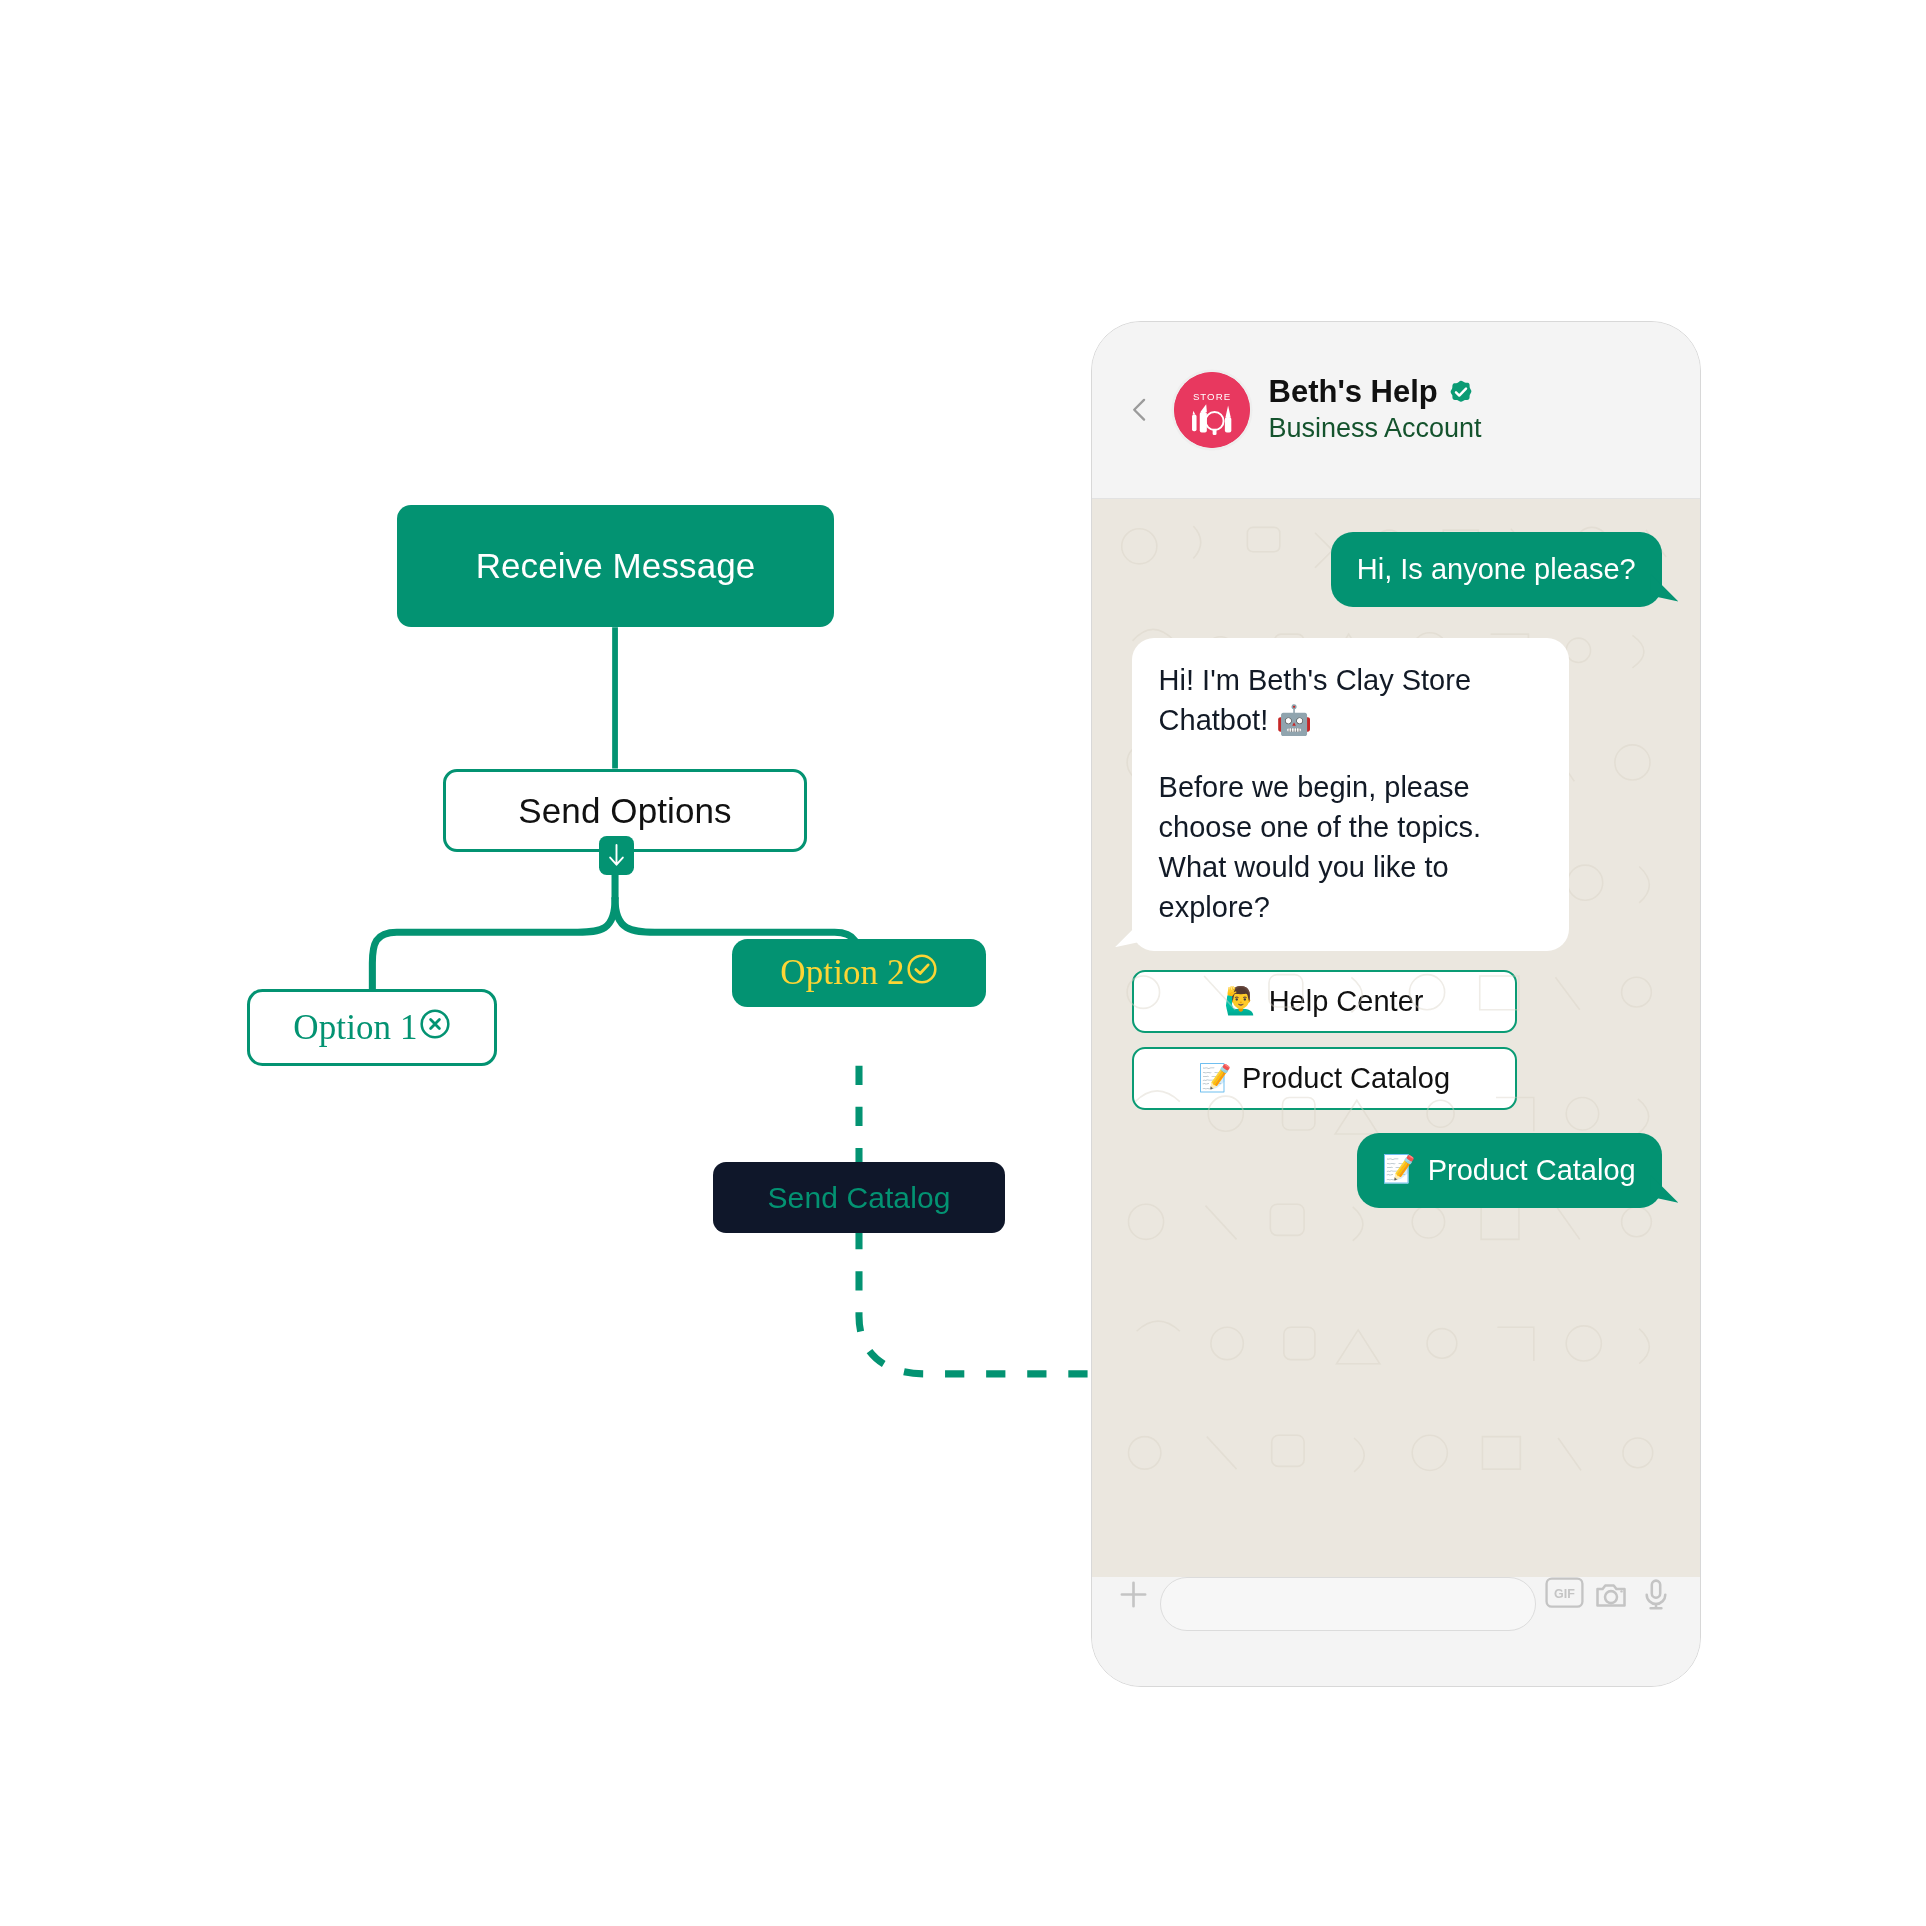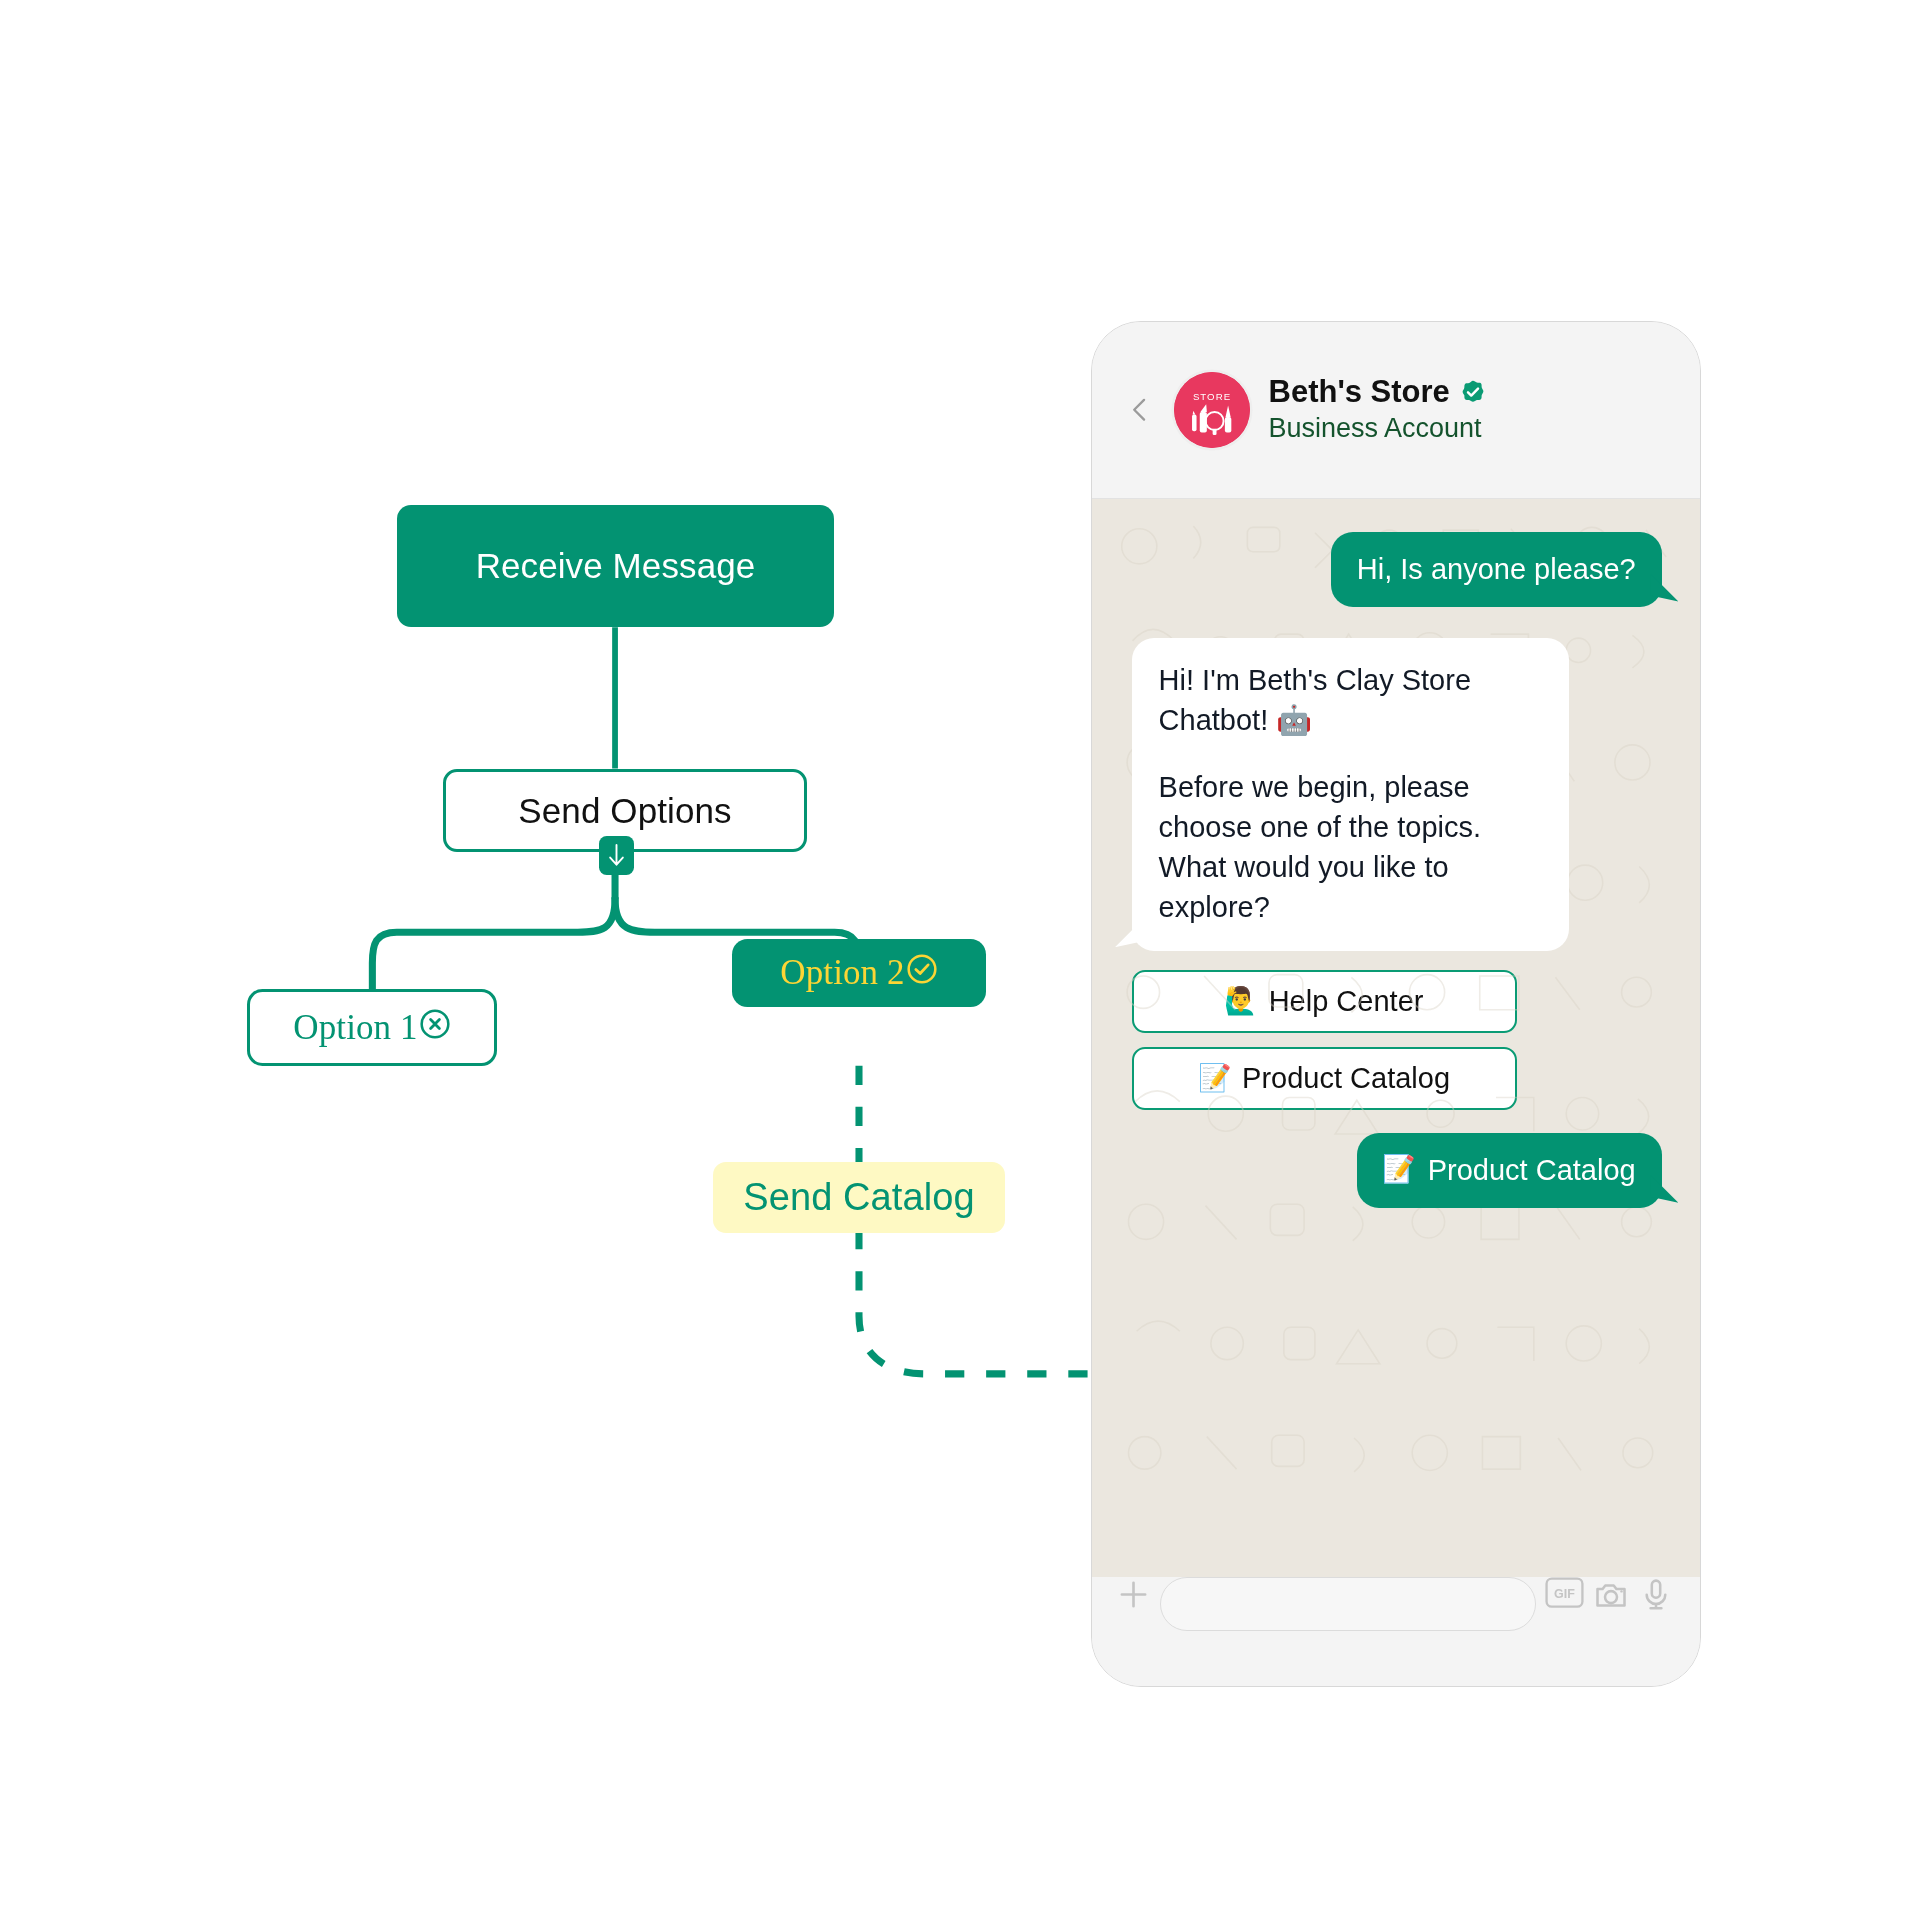--- a/index.html
+++ b/index.html
@@ -23,21 +23,21 @@
   .node-outline{background:#ffffff;border:3.2px solid #039372;color:#111111;}
 
   #node-receive{left:397px;top:505px;width:437px;height:122px;}
   #node-send-options{left:443px;top:769px;width:364px;height:83px;color:#111;}
   #node-option1{left:247px;top:989px;width:250px;height:77px;border-radius:15.4px;}
   #node-option1 .lbl{color:#039372;}
   #node-option2{left:732px;top:939px;width:254px;height:68px;border-radius:15.4px;background:#039372;}
   #node-option2 .lbl{color:#FCD535;}
   #node-send-catalog{
     left:713px;top:1162px;width:292px;height:71px;border-radius:13px;
-    background:#fef9c3;color:#039372;font-size:38px;
+    background:#0f172a;color:#039372;font-size:30px;
   }
 
   .opt-inner{display:flex;align-items:flex-start;gap:1px;font-family:Liberation Serif, serif;}
   .opt-icon{width:32px;height:32px;display:block;}
 
   
   #badge-down{
     position:absolute;left:599px;top:836px;width:35px;height:39px;
     background:#039372;border-radius:7.7px;
     display:flex;align-items:center;justify-content:center;
@@ -208,21 +208,21 @@
             <circle cx="63" cy="76" r="14" fill="none" stroke="#ffffff" stroke-width="3"></circle>
             <rect x="60" y="88" width="6" height="10" rx="2"></rect>
             <rect x="79" y="70" width="10" height="24" rx="3"></rect>
             <path d="M80 70 L84 52 L88 70 Z"></path>
           </g>
         </svg>
       </span>
 
       <span id="header-text">
         <span id="header-title-row">
-          <span id="store-name">Beth's Store</span>
+          <span id="store-name">Beth's Help</span>
           <span id="verified-badge">
             <svg viewBox="0 0 24 24">
               <path fill="#0a9b74" d="M12 1.6c1.2 0 2.2 1.1 3.3 1.4 1.2.3 2.6-.2 3.5.7.9.9.4 2.3.7 3.5.3 1.1 1.4 2.1 1.4 3.3s-1.1 2.2-1.4 3.3c-.3 1.2.2 2.6-.7 3.5-.9.9-2.3.4-3.5.7-1.1.3-2.1 1.4-3.3 1.4s-2.2-1.1-3.3-1.4c-1.2-.3-2.6.2-3.5-.7-.9-.9-.4-2.3-.7-3.5C4.2 13.2 3.1 12.2 3.1 11s1.1-2.2 1.4-3.3c.3-1.2-.2-2.6.7-3.5.9-.9 2.3-.4 3.5-.7C9.8 3.2 10.8 1.6 12 1.6z"></path>
               <path d="M7.7 11.4 L10.5 14.2 L16.3 8.2" stroke="#ffffff" stroke-width="2.1" fill="none" stroke-linecap="round" stroke-linejoin="round"></path>
             </svg>
           </span>
         </span>
         <span id="business-account">Business Account</span>
       </span>
     </div>

